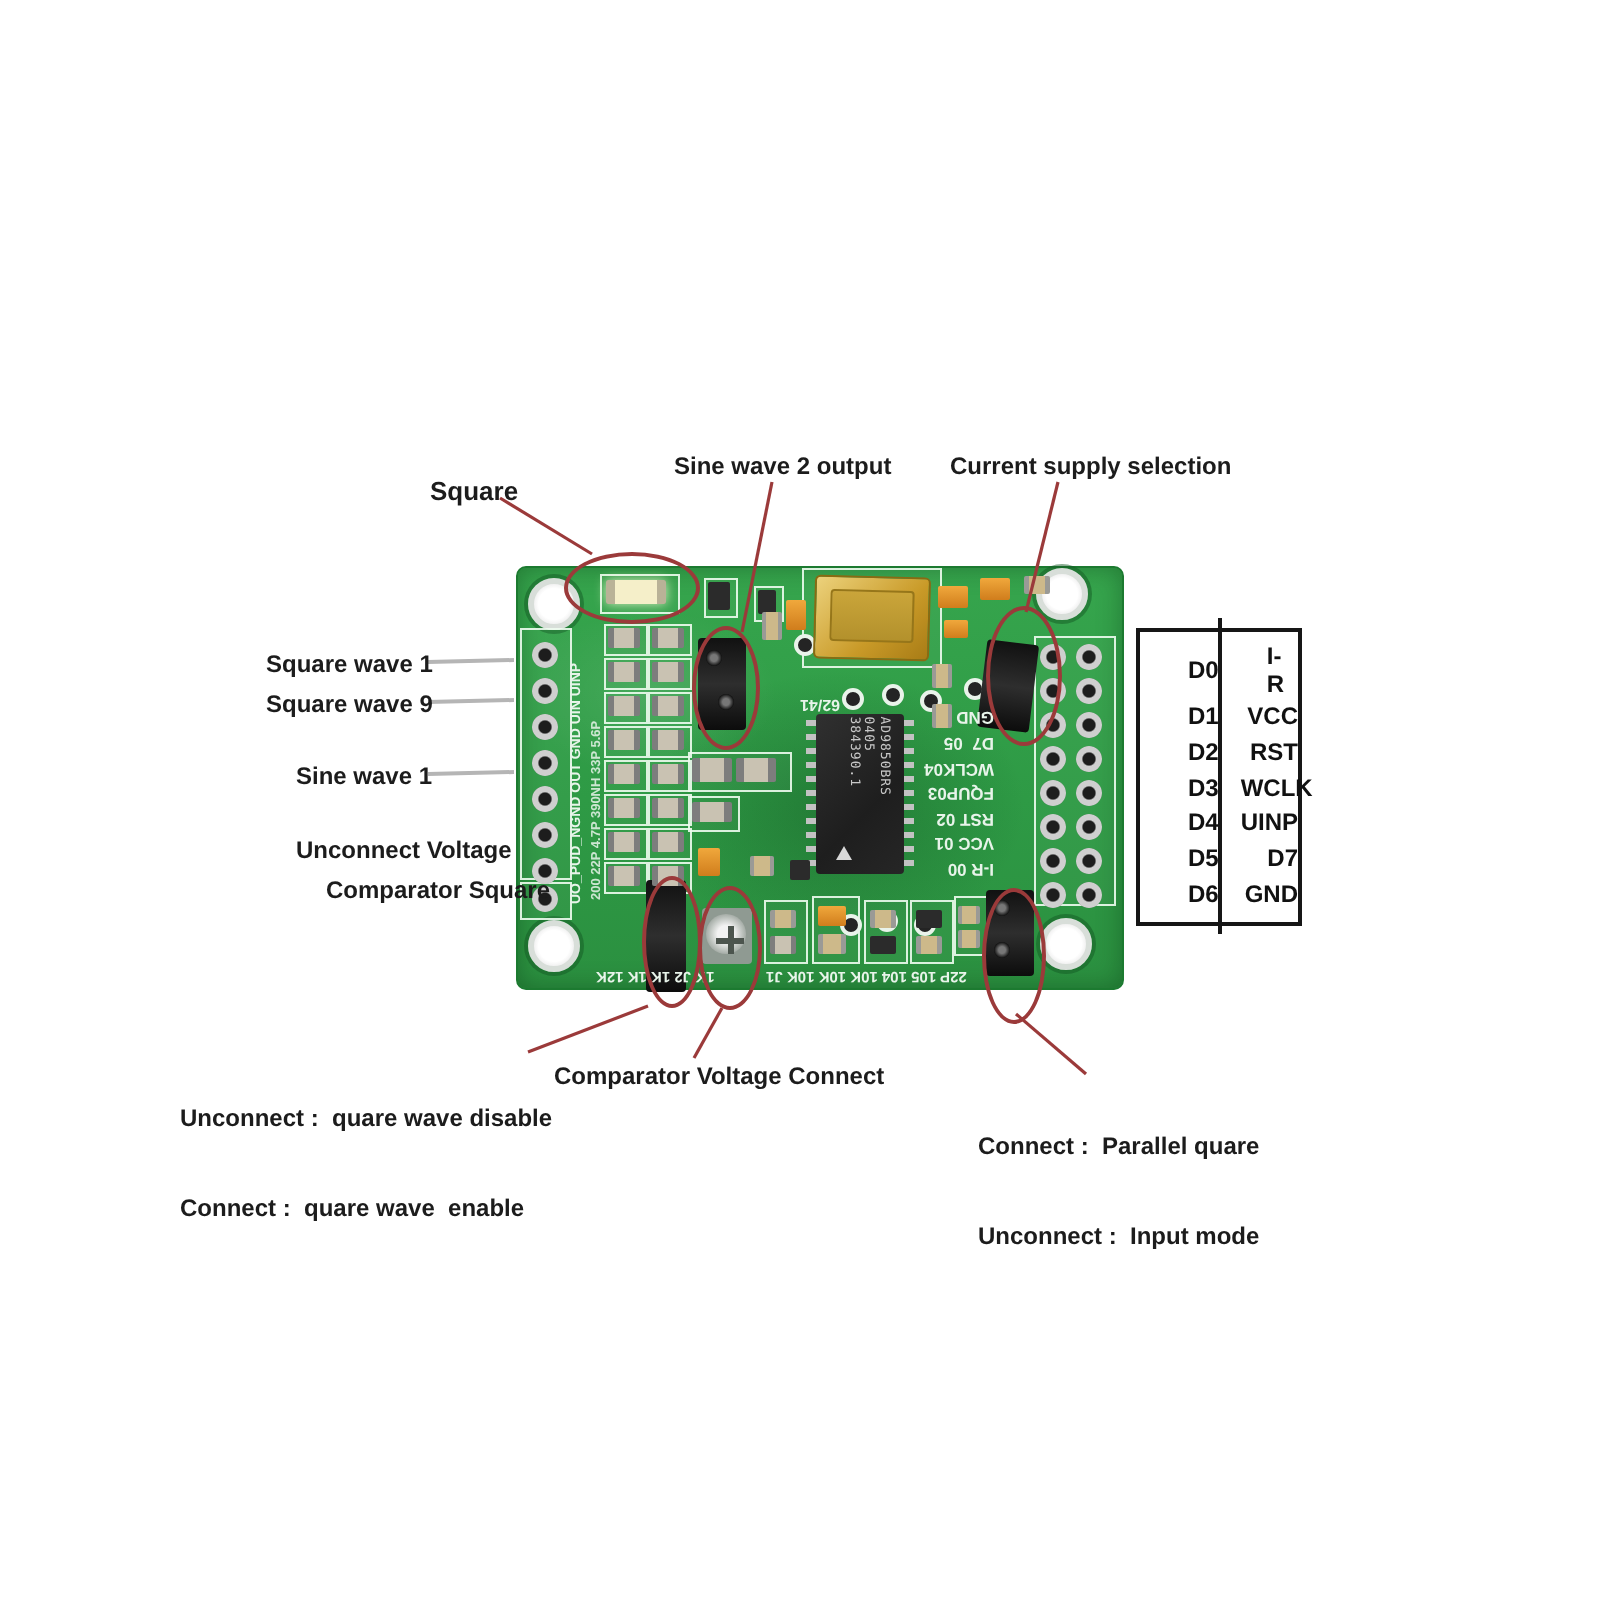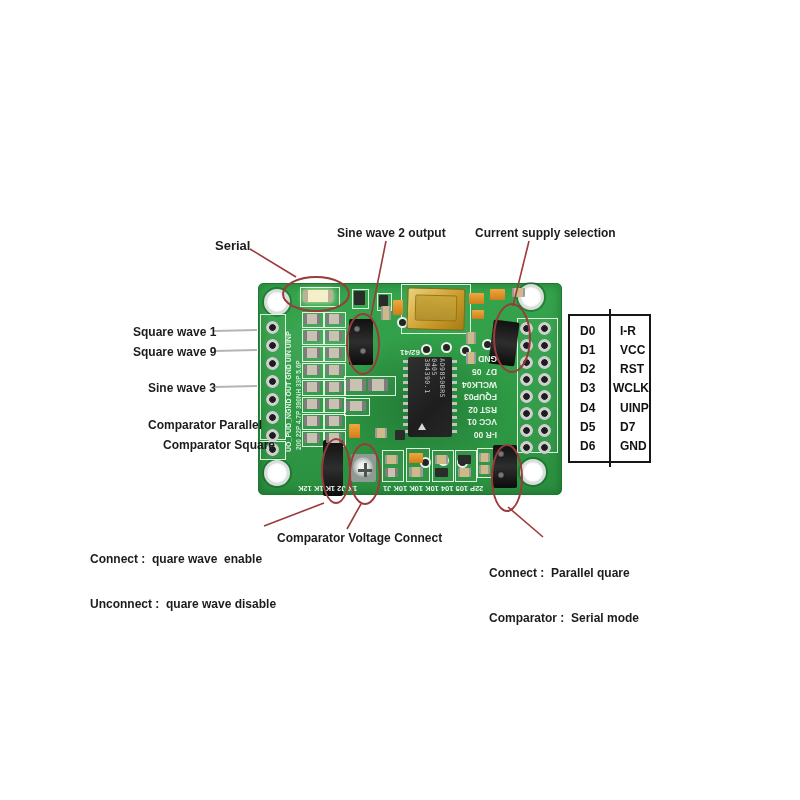--- a/index.html
+++ b/index.html
@@ -69,21 +69,21 @@
   .vtext{writing-mode:vertical-rl;transform:rotate(180deg);}
 
   .red-ellipse{position:absolute;border:2px solid #9b3a3a;border-radius:50%;z-index:5;background:transparent;}
 
   #overlay{position:absolute;left:0;top:0;width:800px;height:800px;z-index:6;pointer-events:none;}
 
   
   #pin-table{position:absolute;left:568px;top:314px;width:83px;height:149px;border:2px solid #161616;
              background:#fff;display:flex;flex-direction:column;padding:5px 0;box-sizing:border-box;z-index:7;}
   .pt-row{flex:1;display:flex;align-items:center;font-weight:bold;font-size:12px;color:#111;}
-  .pt-pin{width:29px;padding-left:10px;height:100%;display:flex;align-items:center;}
+  .pt-pin{width:29px;padding-left:24px;height:100%;display:flex;align-items:center;}
   .pt-div{width:2px;height:158px;background:#161616;position:absolute;left:39px;top:-7px;}
   .pt-sig{padding-left:11px;}
 </style>
 </head>
 <body>
 
 <div id="canvas">
 
   <div id="board"></div>
 
@@ -155,36 +155,36 @@
     <line x1="386" y1="241" x2="371" y2="316" stroke="#9b3a3a" stroke-width="1.6"></line>
     <line x1="529" y1="241" x2="513" y2="306" stroke="#9b3a3a" stroke-width="1.6"></line>
     <line x1="264" y1="526" x2="324" y2="503" stroke="#9b3a3a" stroke-width="1.6"></line>
     <line x1="347" y1="529" x2="361" y2="504" stroke="#9b3a3a" stroke-width="1.6"></line>
     <line x1="543" y1="537" x2="508" y2="507" stroke="#9b3a3a" stroke-width="1.6"></line>
     <line x1="214" y1="331" x2="257" y2="330" stroke="#b5b5b5" stroke-width="2"></line>
     <line x1="214" y1="351" x2="257" y2="350" stroke="#b5b5b5" stroke-width="2"></line>
     <line x1="214" y1="387" x2="257" y2="386" stroke="#b5b5b5" stroke-width="2"></line>
   </svg>
 
-  <div class="lbl" style="left:215px;top:238px;font-size:13px;">Serial</div>
+  <div class="lbl" style="left:215px;top:238px;font-size:13px;">Square</div>
   <div class="lbl" style="left:337px;top:226px;">Sine wave 2 output</div>
   <div class="lbl" style="left:475px;top:226px;">Current supply selection</div>
   <div class="lbl" style="left:133px;top:325px;">Square wave 1</div>
   <div class="lbl" style="left:133px;top:345px;">Square wave 9</div>
-  <div class="lbl" style="left:148px;top:381px;">Sine wave 3</div>
-  <div class="lbl" style="left:148px;top:418px;">Comparator Parallel</div>
+  <div class="lbl" style="left:148px;top:381px;">Sine wave 1</div>
+  <div class="lbl" style="left:148px;top:418px;">Unconnect Voltage</div>
   <div class="lbl" style="left:163px;top:438px;">Comparator Square</div>
   <div class="lbl two r-align" style="left:90px;top:522px;width:172px;">
+    <div>Unconnect :  quare wave disable</div>
     <div>Connect :  quare wave  enable</div>
-    <div>Unconnect :  quare wave disable</div>
   </div>
   <div class="lbl" style="left:277px;top:531px;">Comparator Voltage Connect</div>
   <div class="lbl two" style="left:489px;top:536px;">
     <div>Connect :  Parallel quare</div>
-    <div>Comparator :  Serial mode</div>
+    <div>Unconnect :  Input mode</div>
   </div>
 
   <div id="pin-table">
     <div class="pt-div"></div>
     <div class="pt-row">
         <div class="pt-pin">D0</div>
         <div class="pt-sig">I-R</div>
       </div>
     <div class="pt-row">
         <div class="pt-pin">D1</div>

